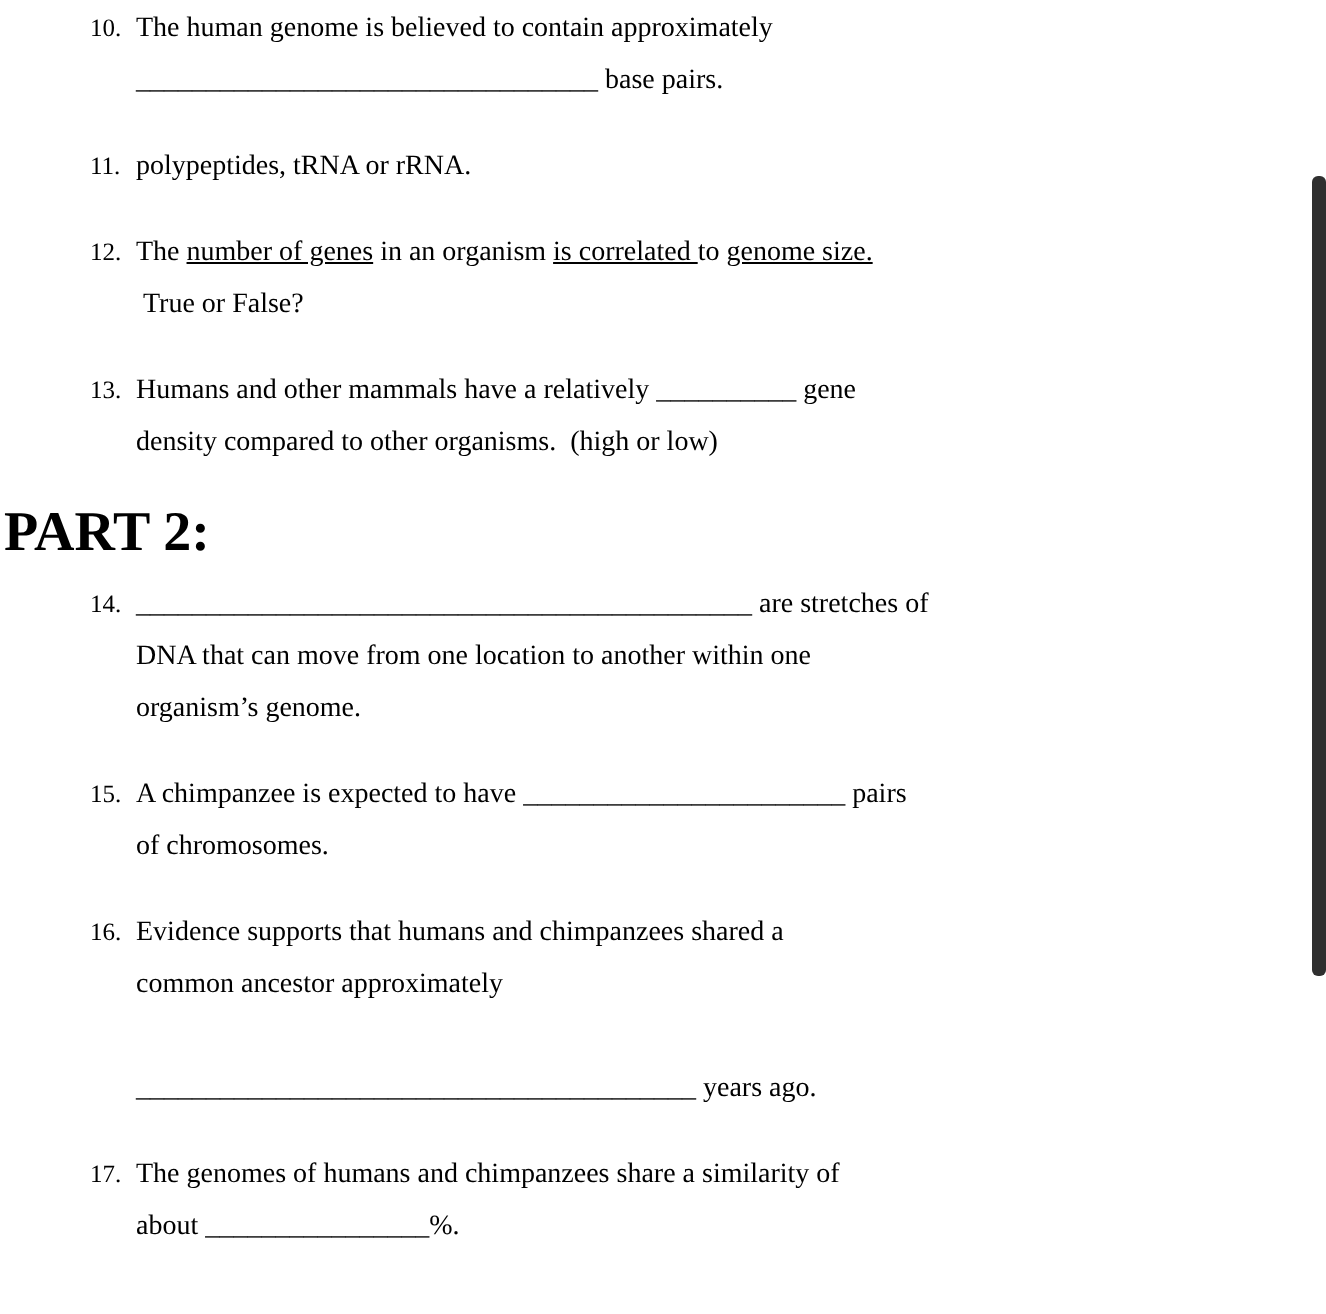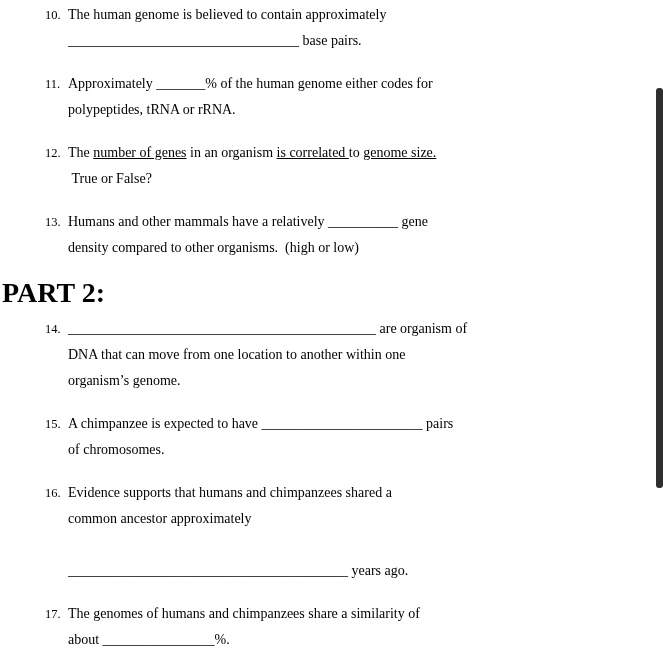--- a/index.html
+++ b/index.html
@@ -57,21 +57,20 @@
     <div class="question">
       <span class="qnum">10.</span>
       <div class="qbody">
         <div class="qline"><span>The human genome is believed to contain approximately</span></div>
         <div class="qline"><span>_________________________________</span><span> base pairs.</span></div>
       </div>
     </div>
     <div class="question">
       <span class="qnum">11.</span>
       <div class="qbody">
-        <div class="qline"><span>Approximately </span><span>_______</span><span>% of the human genome either codes for</span></div>
         <div class="qline"><span>polypeptides, tRNA or rRNA.</span></div>
       </div>
     </div>
     <div class="question">
       <span class="qnum">12.</span>
       <div class="qbody">
         <div class="qline"><span>The </span><span class="u">number of genes</span><span> in an organism </span><span class="u">is correlated </span><span>to </span><span class="u">genome size.</span></div>
         <div class="qline"><span> True or False?</span></div>
       </div>
     </div>
@@ -79,21 +78,21 @@
       <span class="qnum">13.</span>
       <div class="qbody">
         <div class="qline"><span>Humans and other mammals have a relatively </span><span>__________</span><span> gene</span></div>
         <div class="qline"><span>density compared to other organisms.  (high or low)</span></div>
       </div>
     </div>
     <div class="section-heading">PART 2:</div>
     <div class="question">
       <span class="qnum">14.</span>
       <div class="qbody">
-        <div class="qline"><span>____________________________________________</span><span> are organism of</span></div>
+        <div class="qline"><span>____________________________________________</span><span> are stretches of</span></div>
         <div class="qline"><span>DNA that can move from one location to another within one</span></div>
         <div class="qline"><span>organism’s genome.</span></div>
       </div>
     </div>
     <div class="question">
       <span class="qnum">15.</span>
       <div class="qbody">
         <div class="qline"><span>A chimpanzee is expected to have </span><span>_______________________</span><span> pairs</span></div>
         <div class="qline"><span>of chromosomes.</span></div>
       </div>

